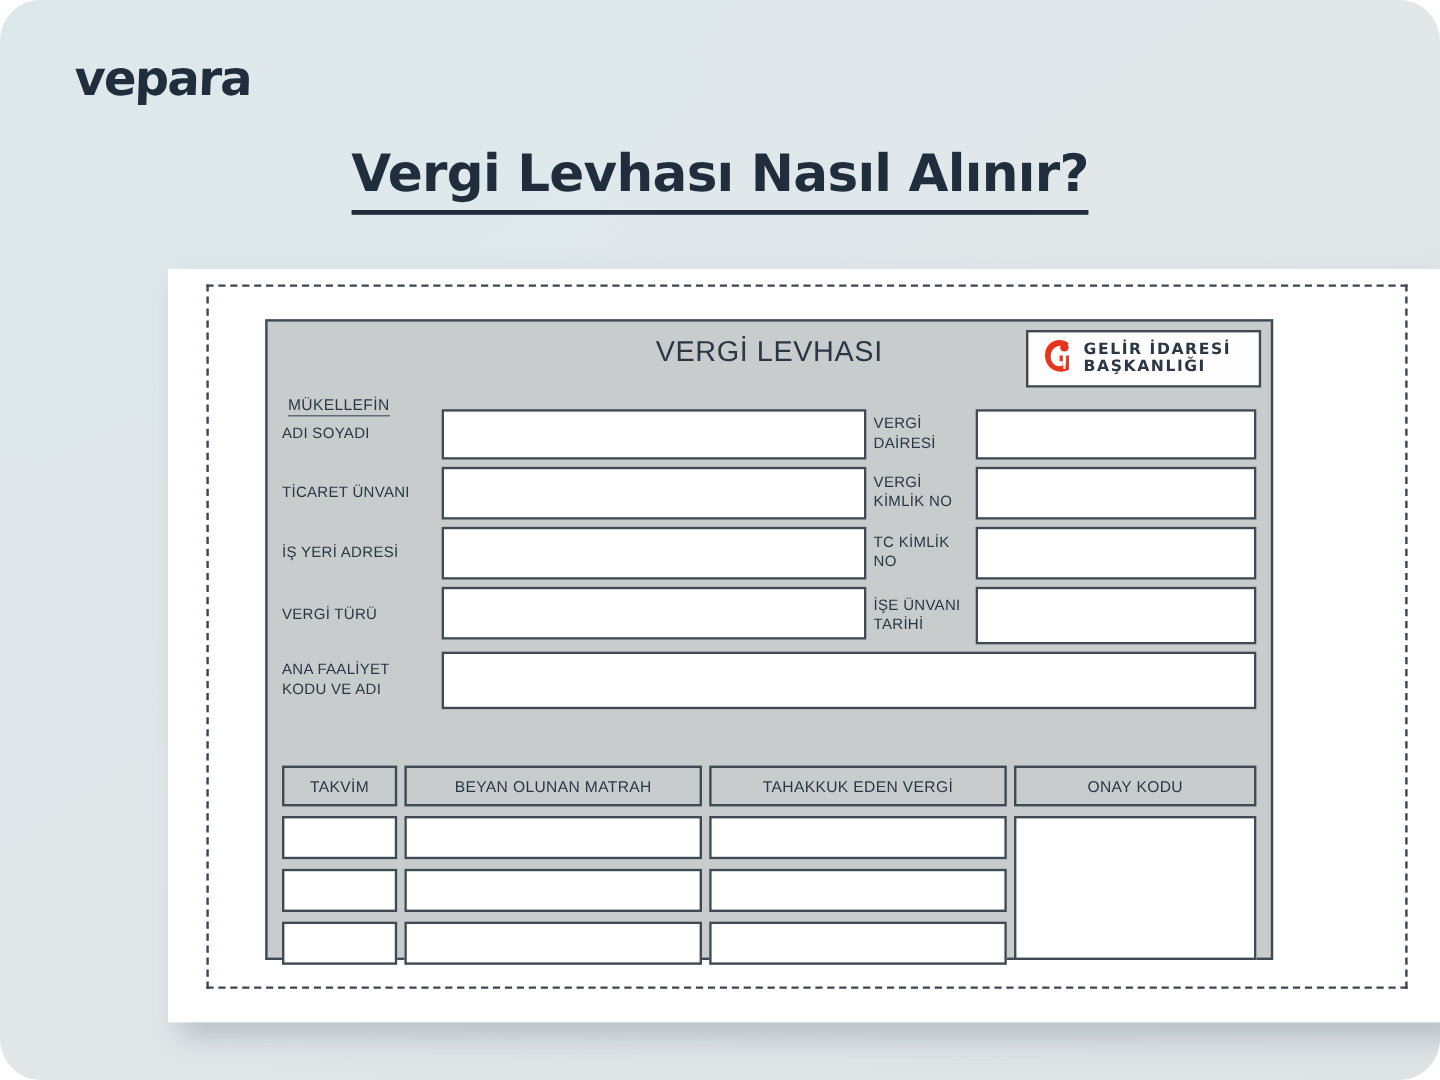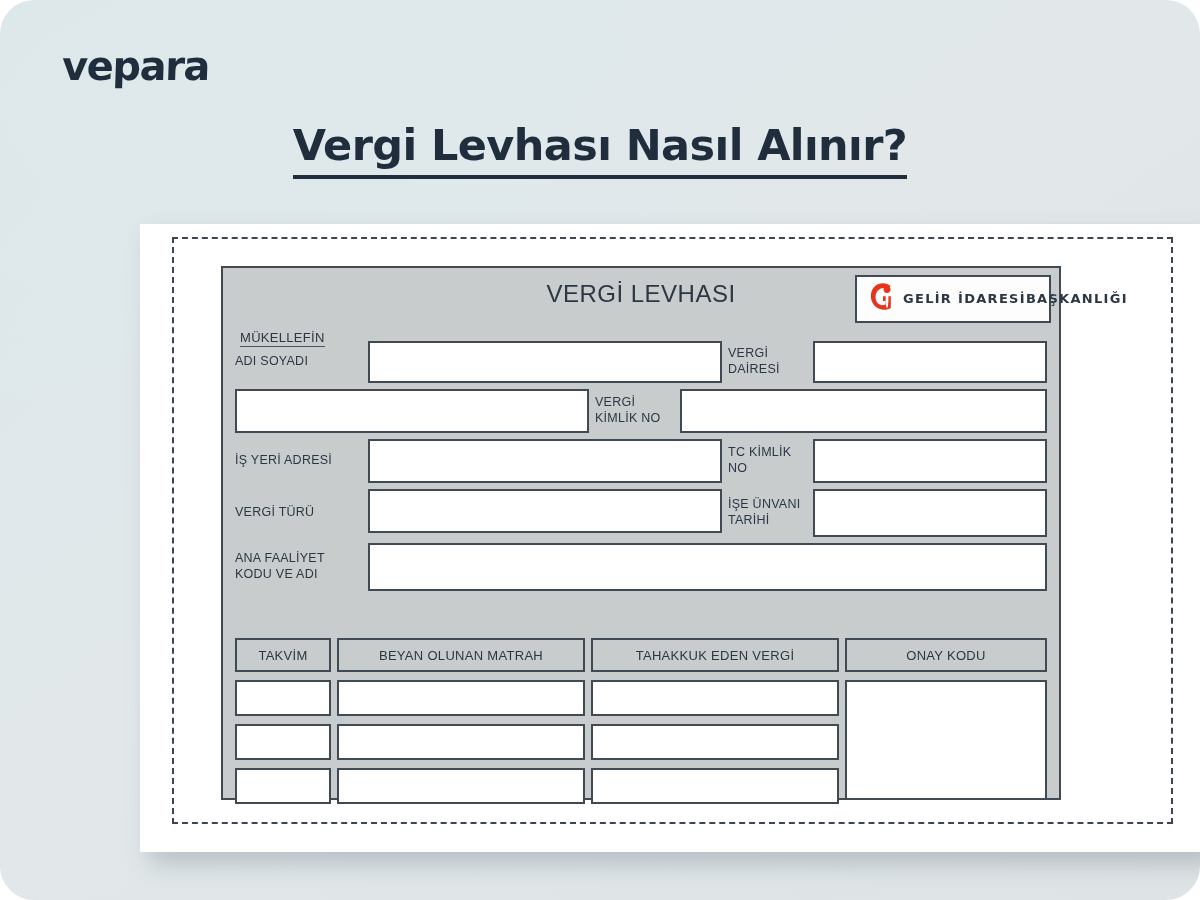--- a/index.html
+++ b/index.html
@@ -120,20 +120,21 @@
     background: #fdfdfd;
     border: 2px solid #3f4a55;
     box-sizing: border-box;
     display: flex;
     align-items: center;
     padding-left: 8px;
   }
   #gib-mark { flex: 0 0 auto; margin-right: 4px; }
   #gib-words {
     display: flex;
+    flex-direction: column;
     justify-content: flex-start;
     line-height: 1.04;
   }
   .gib-line {
     font-size: 13px;
     font-weight: 700;
     letter-spacing: 1.3px;
     color: #2b3744;
     font-family: "DejaVu Sans", sans-serif;
     white-space: nowrap;
@@ -265,20 +266,21 @@
         <div id="fields">
 
           <div class="frow">
             <span class="lbl lbl-left">ADI SOYADI</span>
             <span class="box box-left h-a"></span>
             <span class="lbl lbl-right">VERGİ DAİRESİ</span>
             <span class="box box-right h-a"></span>
           </div>
 
           <div class="frow">
+            <span class="lbl lbl-left">TİCARET ÜNVANI</span>
             <span class="box box-left h-b"></span>
             <span class="lbl lbl-right">VERGİ KİMLİK NO</span>
             <span class="box box-right h-b"></span>
           </div>
 
           <div class="frow">
             <span class="lbl lbl-left">İŞ YERİ ADRESİ</span>
             <span class="box box-left h-c"></span>
             <span class="lbl lbl-right">TC KİMLİK NO</span>
             <span class="box box-right h-c"></span>

